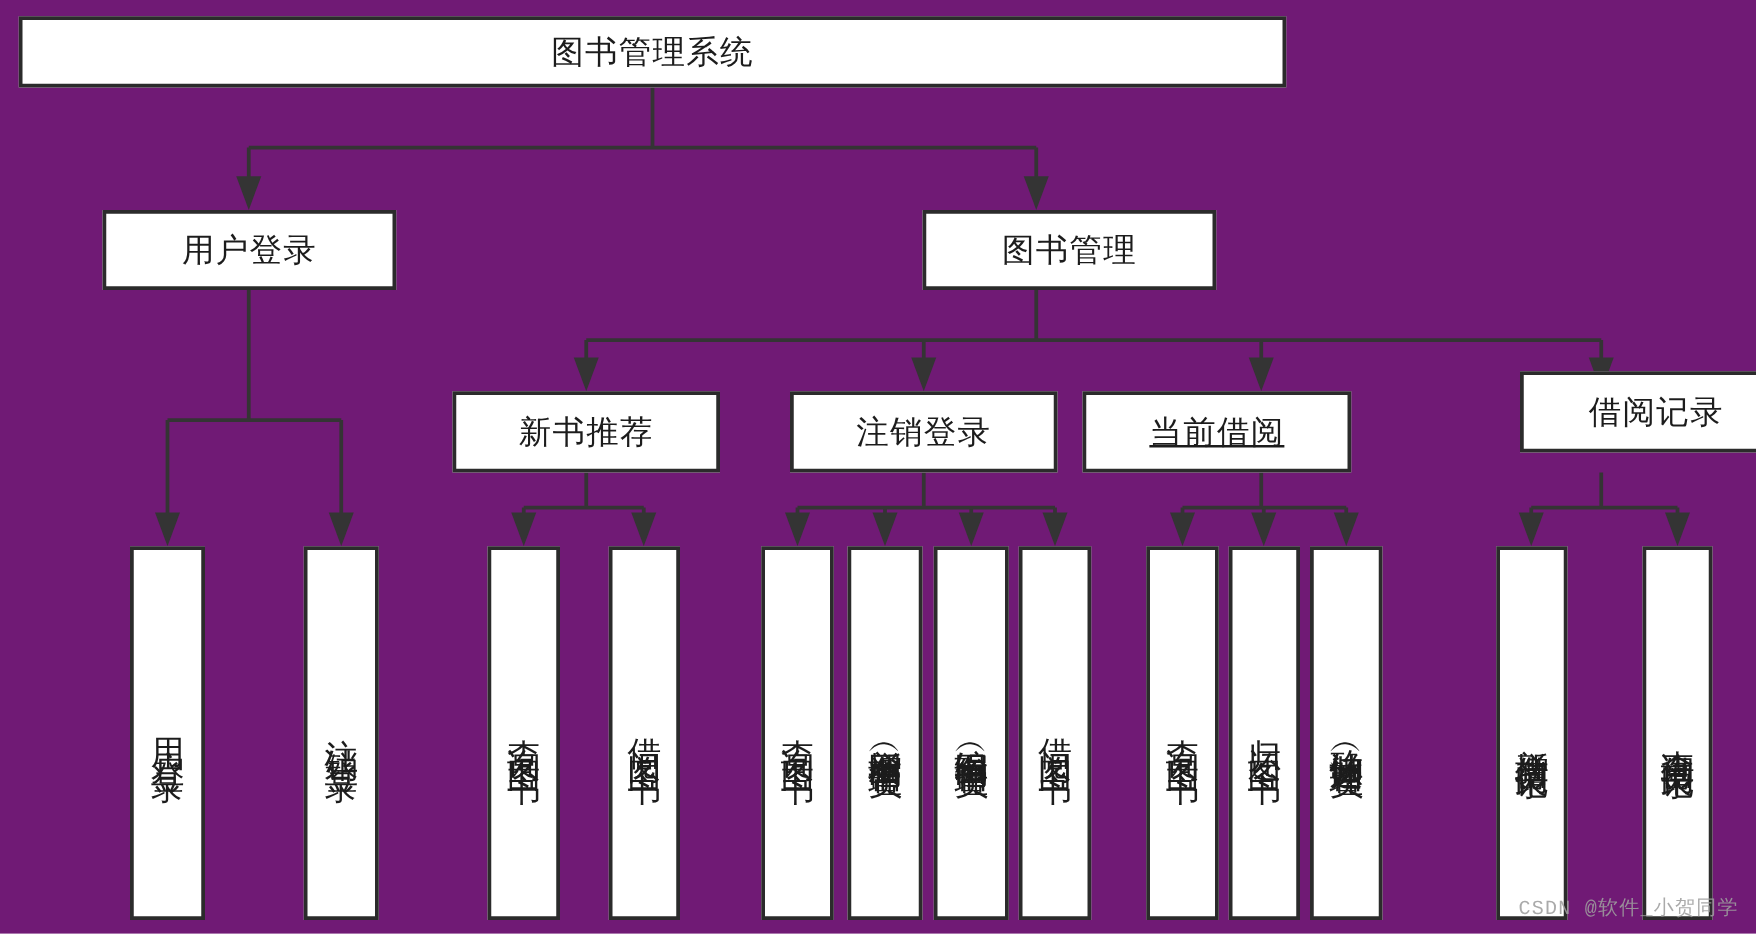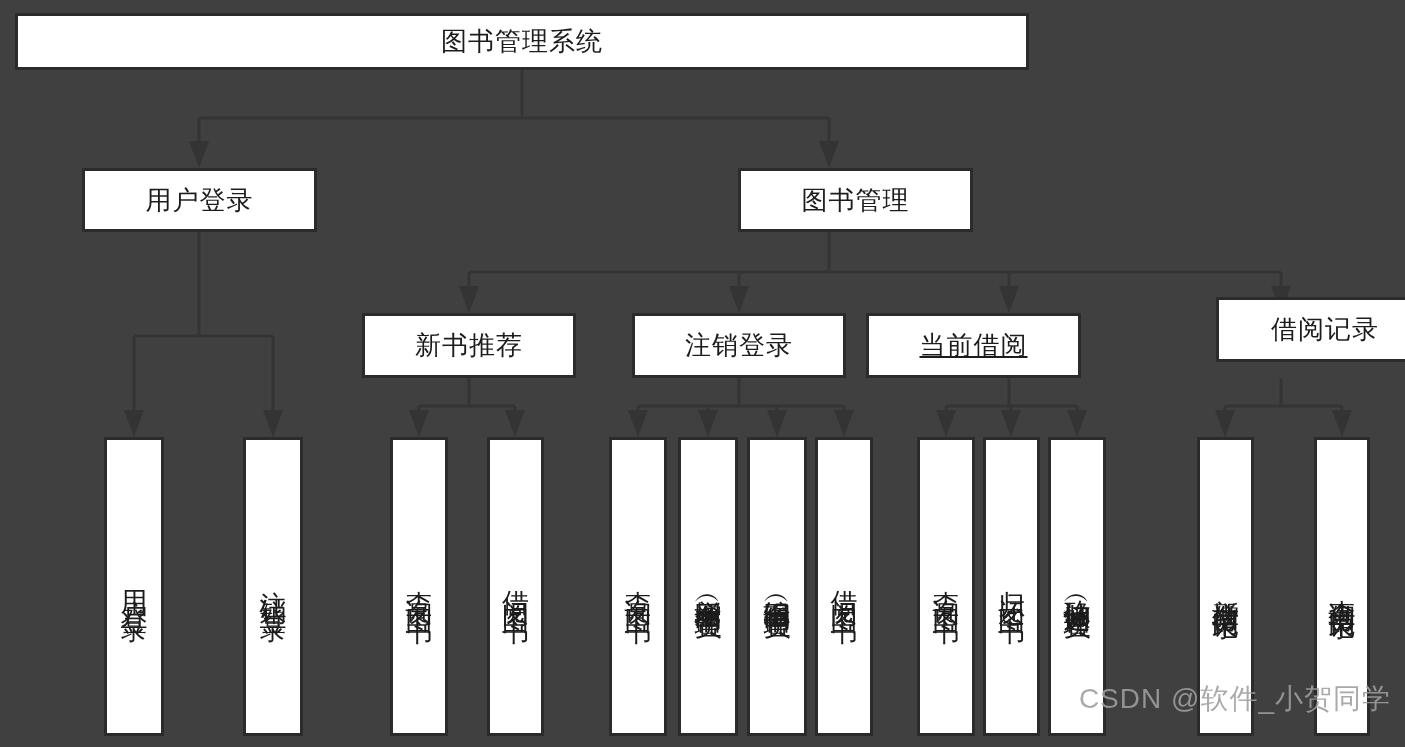--- a/index.html
+++ b/index.html
@@ -1,19 +1,19 @@
 <!DOCTYPE html>
 <html><head>
 <meta charset="utf-8">
 <style>
   html,body{margin:0;padding:0;background:#ffffff;}
   #stage{
     position:relative;
     width:1405px;height:747px;
-    background:#404040;
+    background:#701a75;
     font-family:"Liberation Sans", sans-serif;
     color:#1c1c1c;
     overflow:hidden;
   }
   #wires{position:absolute;left:0;top:0;z-index:1;}
   .box{
     position:absolute;
     box-sizing:border-box;
     background:#ffffff;
     border:3px solid #2b2b2b;
@@ -50,26 +50,27 @@
   .f6{left:678px;width:60px;}
   .f7{left:747px;width:60px;}
   .f8{left:815px;width:58px;}
   .f9{left:917px;width:58px;}
   .f10{left:983px;width:57px;}
   .f11{left:1048px;width:58px;}
   .f12{left:1197px;width:57px;}
   .f13{left:1314px;width:56px;}
   .watermark{
     position:absolute;
-    right:14px;top:680px;
-    font-size:28px;
+    right:14px;top:716px;
+    font-size:16px;
     letter-spacing:1px;
     color:rgba(158,158,158,0.88);
     z-index:3;
     white-space:nowrap;
+    font-family:Liberation Mono, monospace;
   }
 </style>
 </head>
 <body>
 
 <div id="stage">
 
   <svg id="wires" width="1405" height="747" viewBox="0 0 1405 747">
     <g stroke="#343434" stroke-width="3" fill="none">
       <path d="M522 70 V118 M199 118 H829 M199 118 V143 M829 118 V143"></path>

